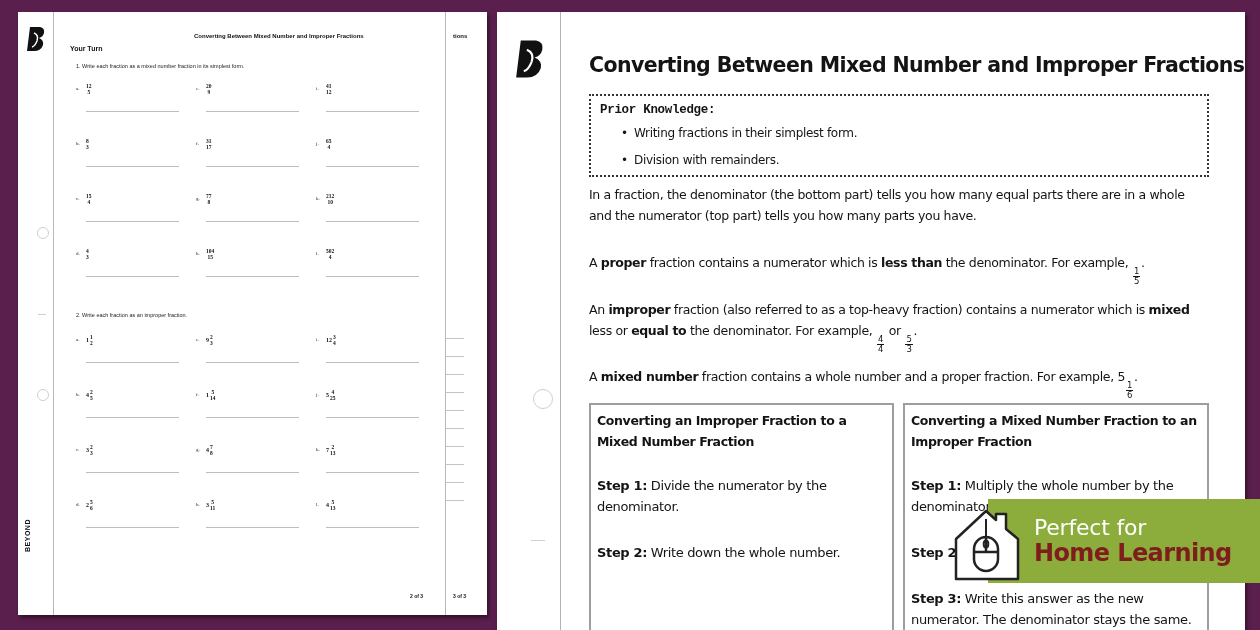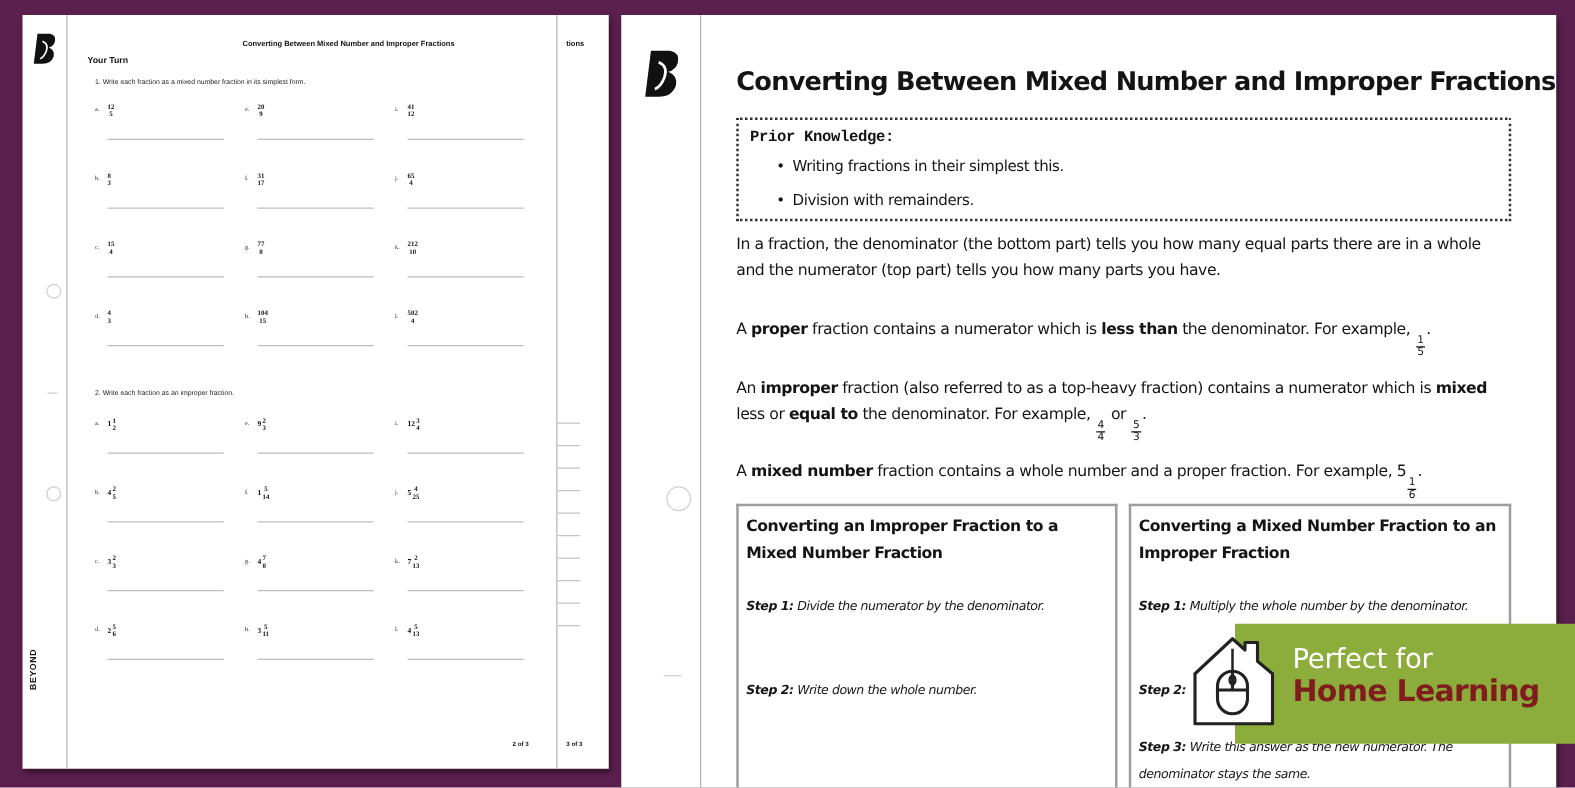--- a/index.html
+++ b/index.html
@@ -70,26 +70,26 @@
   .prior li { font-size: 12px; letter-spacing: -0.3px; height: 27px; position: relative; padding-left: 13px; }
   .prior li::before { content: "\2022"; position: absolute; left: 0; top: 0; }
   .para { position: absolute; left: 92px; font-size: 12.5px; letter-spacing: -0.35px; line-height: 21px; width: 620px; }
   .para b { font-weight: bold; }
   .ifrac { display: inline-flex; flex-direction: column; align-items: center; font-size: 8.5px; line-height: 9px; vertical-align: -7px; margin: 0 1px; }
   .ifrac .n { border-bottom: 1px solid #141414; padding: 0 1px; }
   .box {
     position: absolute; top: 391px; height: 240px; border: 2px solid #9e9e9e; border-bottom: none;
   }
   .box .bt { position: absolute; left: 6px; top: 5px; font-size: 12.5px; font-weight: bold; letter-spacing: -0.35px; line-height: 21px; }
-  .box .step { position: absolute; left: 6px; font-size: 10px; letter-spacing: -0.35px; line-height: 21px; font-style: italic; }
+  .box .step { position: absolute; left: 6px; font-size: 13px; letter-spacing: -0.35px; line-height: 21px; }
   .box .step b { font-weight: bold; }
 
   
   .badge {
-    position: absolute; left: 988px; top: 499px; width: 272px; height: 96px;
+    position: absolute; left: 988px; top: 499px; width: 272px; height: 84px;
     background: #8cac3c;
     text-align: center;
   }
   .badge .house {
     position: absolute; left: -36px; top: 6px; width: 70px; height: 78px;
   }
   .badge .t1 {
     position: absolute; left: 46px; top: 16px; font-size: 22px; color: #fff; letter-spacing: -0.2px;
     font-family: "DejaVu Sans", sans-serif;
   }
@@ -399,21 +399,21 @@
   </svg>
   <div class="margin-line"></div>
   <div class="hole"></div>
   <div class="dash"></div>
 
   <div class="title">Converting Between Mixed Number and Improper Fractions</div>
 
   <div class="prior">
     <div class="head">Prior Knowledge:</div>
     <ul>
-      <li>Writing fractions in their simplest this.</li>
+      <li>Writing fractions in their simplest form.</li>
       <li>Division with remainders.</li>
     </ul>
   </div>
 
   <div class="para" style="top:172px">In a fraction, the denominator (the bottom part) tells you how many equal parts there are in a whole and the numerator (top part) tells you how many parts you have.</div>
 
   <div class="para" style="top:240px">
     <span>A </span><b>proper</b><span> fraction contains a numerator which is </span><b>less than</b><span> the denominator. For example, </span><span class="ifrac">
         <span class="n">1</span>
         <span>5</span>

